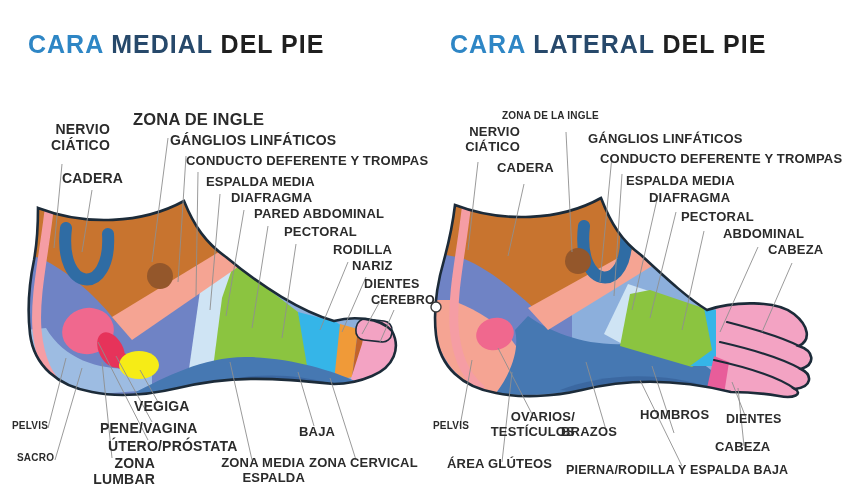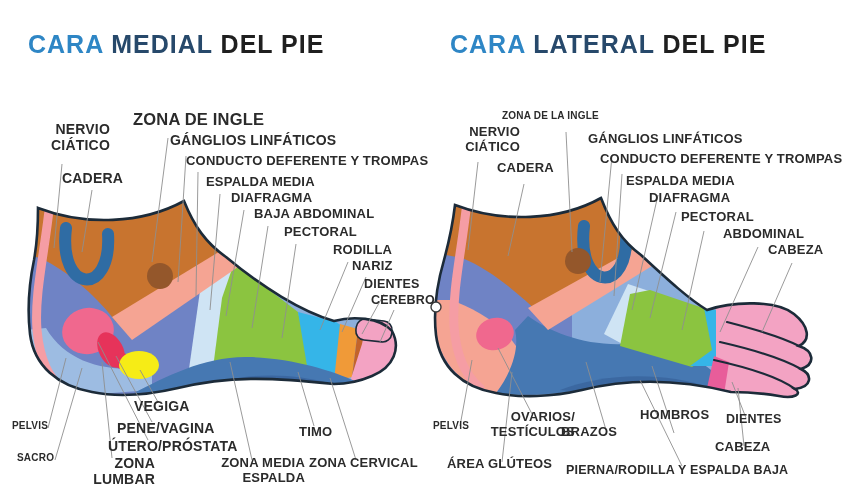--- a/index.html
+++ b/index.html
@@ -151,33 +151,33 @@
   <span class="t-dark">DEL PIE</span>
 </div>
 
 <div class="lbl sz16" style="left:133px;top:110px">ZONA DE INGLE</div>
 <div class="lbl sz14 center" style="left:20px;top:121px;width:90px">NERVIO CIÁTICO</div>
 <div class="lbl sz14" style="left:170px;top:132px">GÁNGLIOS LINFÁTICOS</div>
 <div class="lbl sz11" style="left:186px;top:154px">CONDUCTO DEFERENTE Y TROMPAS</div>
 <div class="lbl sz14" style="left:62px;top:170px">CADERA</div>
 <div class="lbl sz13" style="left:206px;top:175px">ESPALDA MEDIA</div>
 <div class="lbl sz13" style="left:231px;top:191px">DIAFRAGMA</div>
-<div class="lbl sz13" style="left:254px;top:207px">BAJA ABDOMINAL</div>
+<div class="lbl sz13" style="left:254px;top:207px">PARED ABDOMINAL</div>
 <div class="lbl sz13" style="left:284px;top:225px">PECTORAL</div>
 <div class="lbl sz13" style="left:333px;top:243px">RODILLA</div>
 <div class="lbl sz13" style="left:352px;top:259px">NARIZ</div>
 <div class="lbl sz12" style="left:364px;top:277px">DIENTES</div>
 <div class="lbl sz12" style="left:371px;top:293px">CEREBRO</div>
 <div class="lbl sz15" style="left:12px;top:420px">PELVIS</div>
 <div class="lbl sz15" style="left:17px;top:452px">SACRO</div>
 <div class="lbl sz14 center" style="left:75px;top:455px;width:80px">ZONA LUMBAR</div>
 <div class="lbl sz14" style="left:134px;top:398px">VEGIGA</div>
-<div class="lbl sz14" style="left:117px;top:420px">PENE/VAGINA</div>
+<div class="lbl sz14" style="left:100px;top:420px">PENE/VAGINA</div>
 <div class="lbl sz14" style="left:108px;top:438px">ÚTERO/PRÓSTATA</div>
-<div class="lbl sz13" style="left:299px;top:425px">TIMO</div>
+<div class="lbl sz13" style="left:299px;top:425px">BAJA</div>
 <div class="lbl sz13 center" style="left:205px;top:456px;width:100px">ZONA MEDIA ESPALDA</div>
 <div class="lbl sz13" style="left:309px;top:456px">ZONA CERVICAL</div>
 
 <div class="lbl sz15" style="left:502px;top:110px">ZONA DE LA INGLE</div>
 <div class="lbl sz13 center" style="left:435px;top:125px;width:85px">NERVIO CIÁTICO</div>
 <div class="lbl sz13" style="left:588px;top:132px">GÁNGLIOS LINFÁTICOS</div>
 <div class="lbl sz11" style="left:600px;top:152px">CONDUCTO DEFERENTE Y TROMPAS</div>
 <div class="lbl sz13" style="left:497px;top:161px">CADERA</div>
 <div class="lbl sz13" style="left:626px;top:174px">ESPALDA MEDIA</div>
 <div class="lbl sz13" style="left:649px;top:191px">DIAFRAGMA</div>

